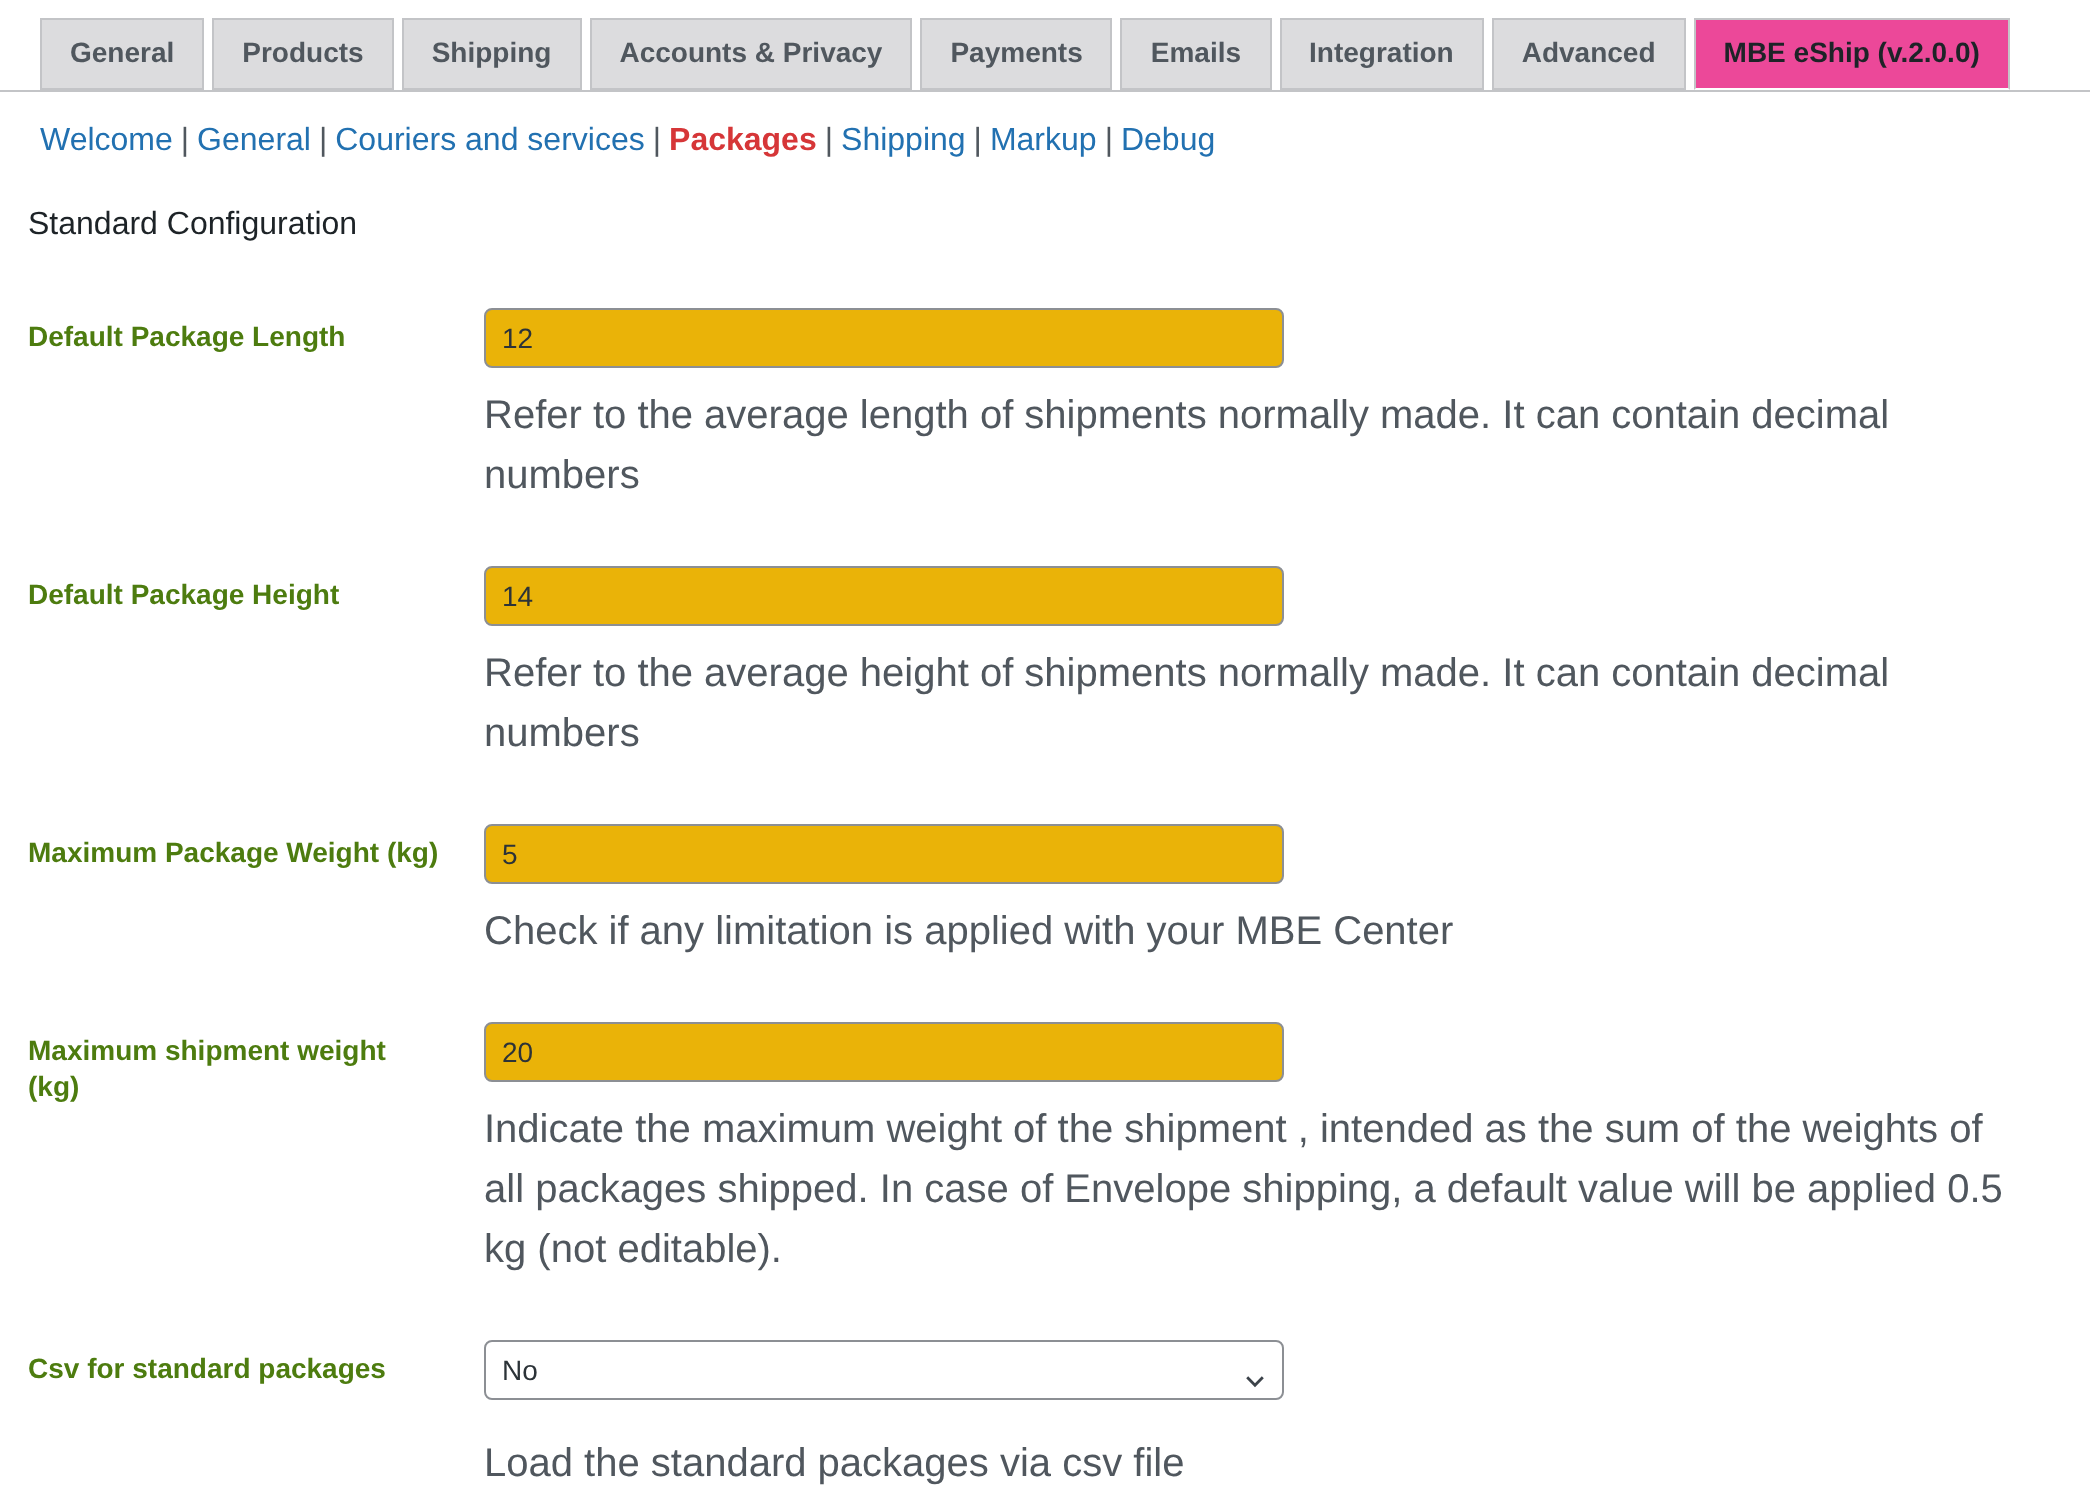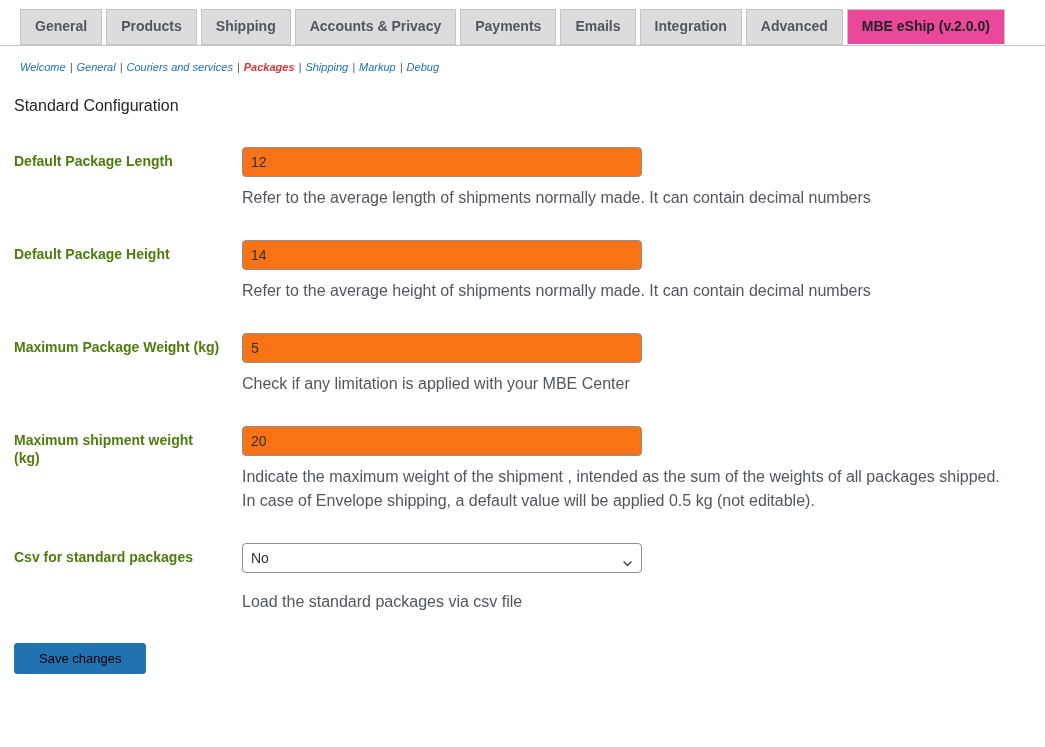--- a/index.html
+++ b/index.html
@@ -56,24 +56,23 @@
   }
   .nav-tab.active {
     background: #ec4899;
     color: #1d2327;
     border-bottom-color: #ffffff;
   }
 
   
   .subnav {
     padding: 14px 0 0 20px;
-    font-size: 11px;
+    font-size: 16px;
     color: #2271b1;
     line-height: 1.4;
-    font-style: italic;
   }
   .subnav a {
     color: #2271b1;
     text-decoration: none;
     cursor: pointer;
   }
   .subnav a.current {
     color: #d63638;
     font-weight: bold;
   }
@@ -116,21 +115,21 @@
   }
   input.text-input {
     width: 400px;
     height: 30px;
     padding: 0 8px;
     font-size: 14px;
     font-family: "Liberation Sans", sans-serif;
     color: #2c3338;
     border: 1px solid #8c8f94;
     border-radius: 4px;
-    background: #f97316;
+    background: #eab308;
     box-sizing: border-box;
   }
   .select-wrap {
     position: relative;
     width: 400px;
     height: 38px;
   }
   select.select-input {
     -webkit-appearance: none;
     appearance: none;
@@ -148,21 +147,21 @@
   .select-arrow {
     position: absolute;
     right: 10px;
     top: 11px;
     width: 9px;
     height: 6px;
     pointer-events: none;
   }
   p.description {
     margin: 9px 0 0 0;
-    font-size: 16px;
+    font-size: 20px;
     color: #50575e;
     line-height: 1.5;
     max-width: 760px;
   }
 
   
   .submit {
     padding: 14px 0 10px 14px;
   }
   .button-primary {

